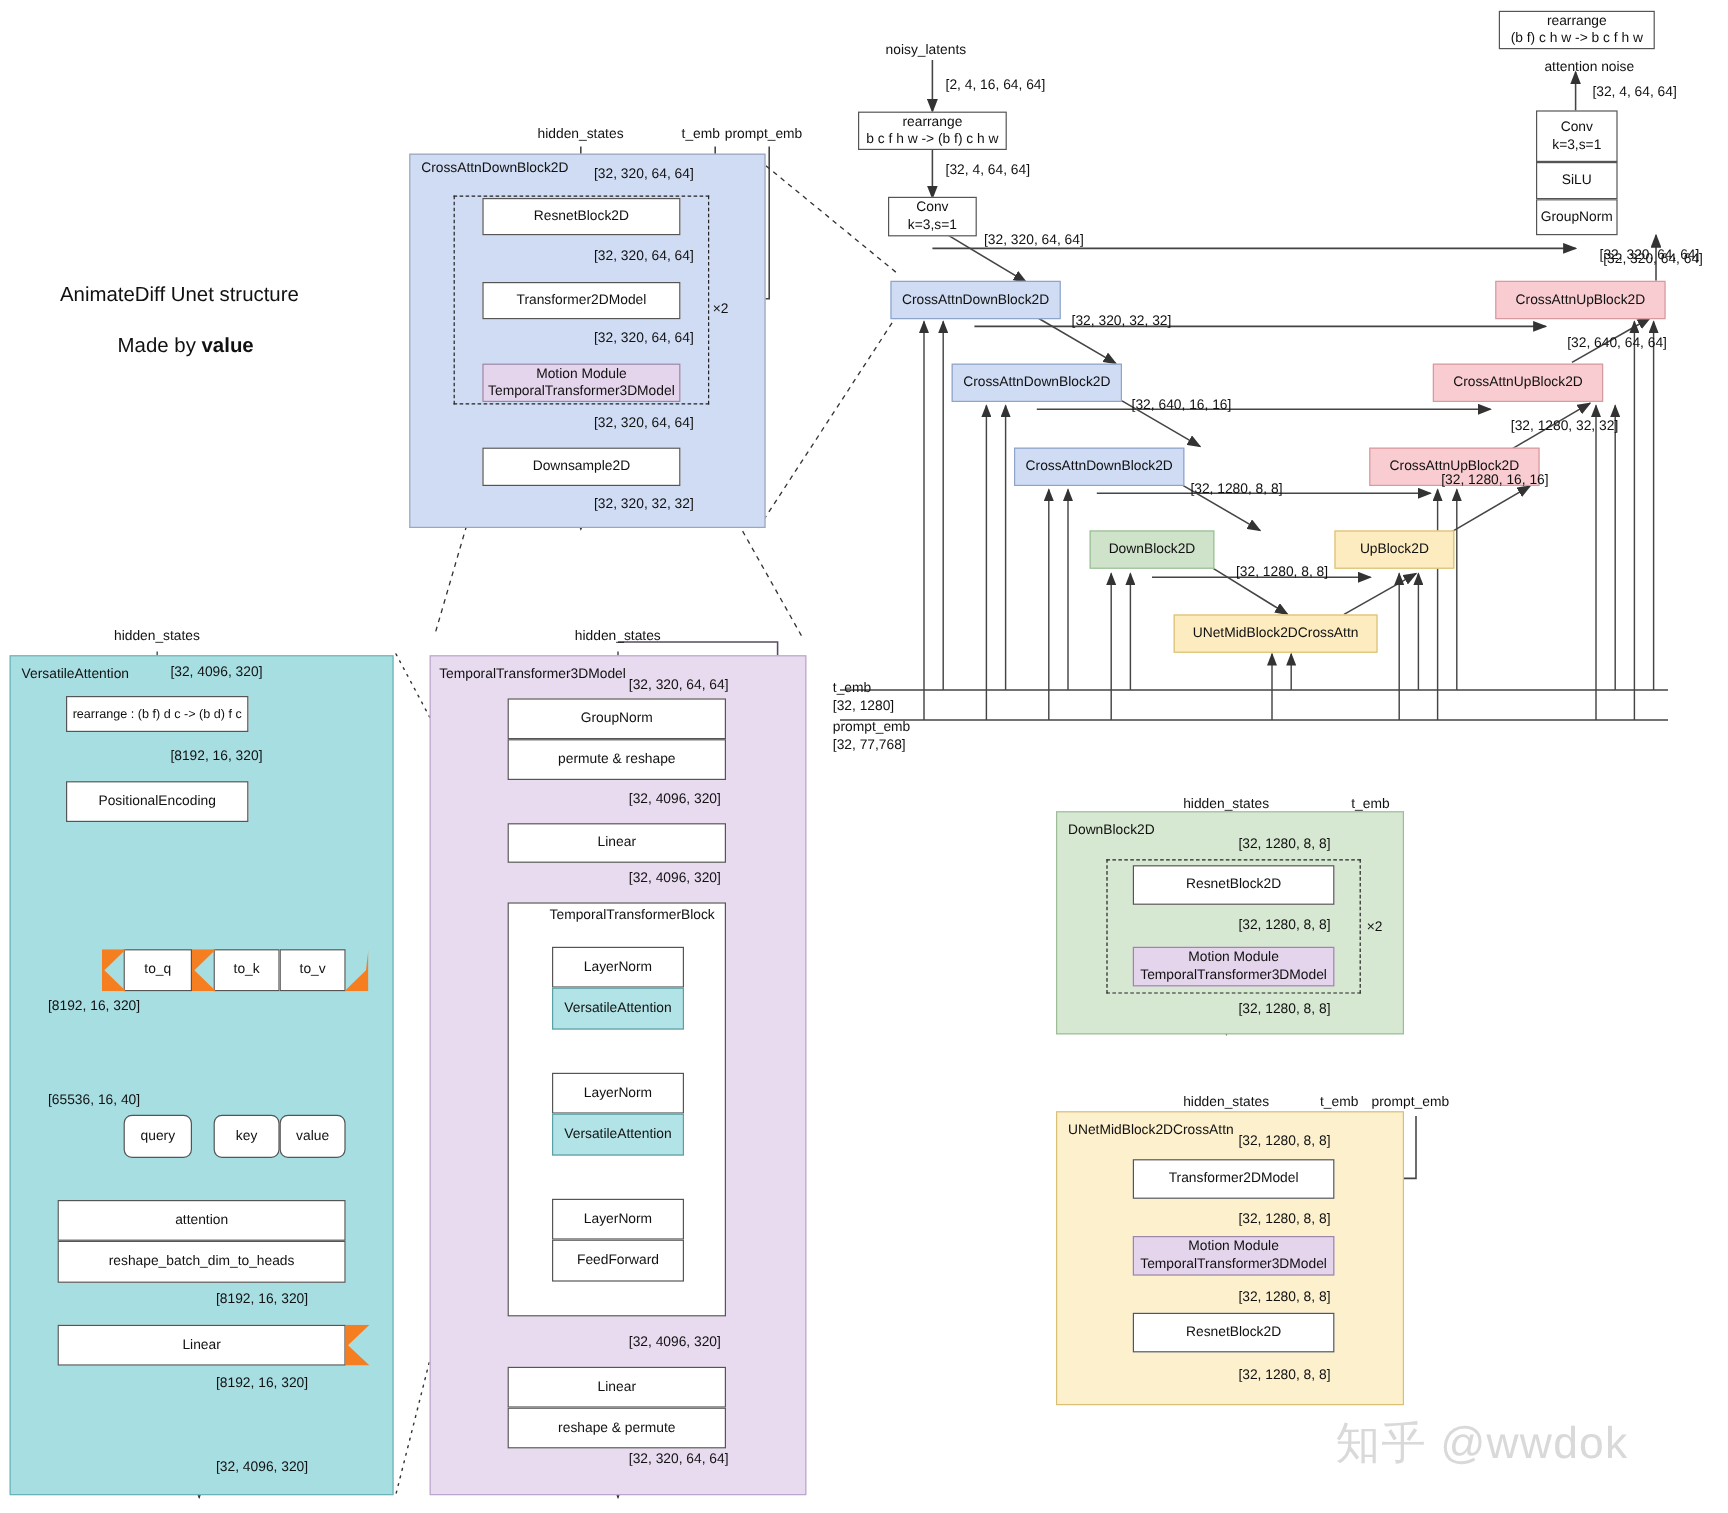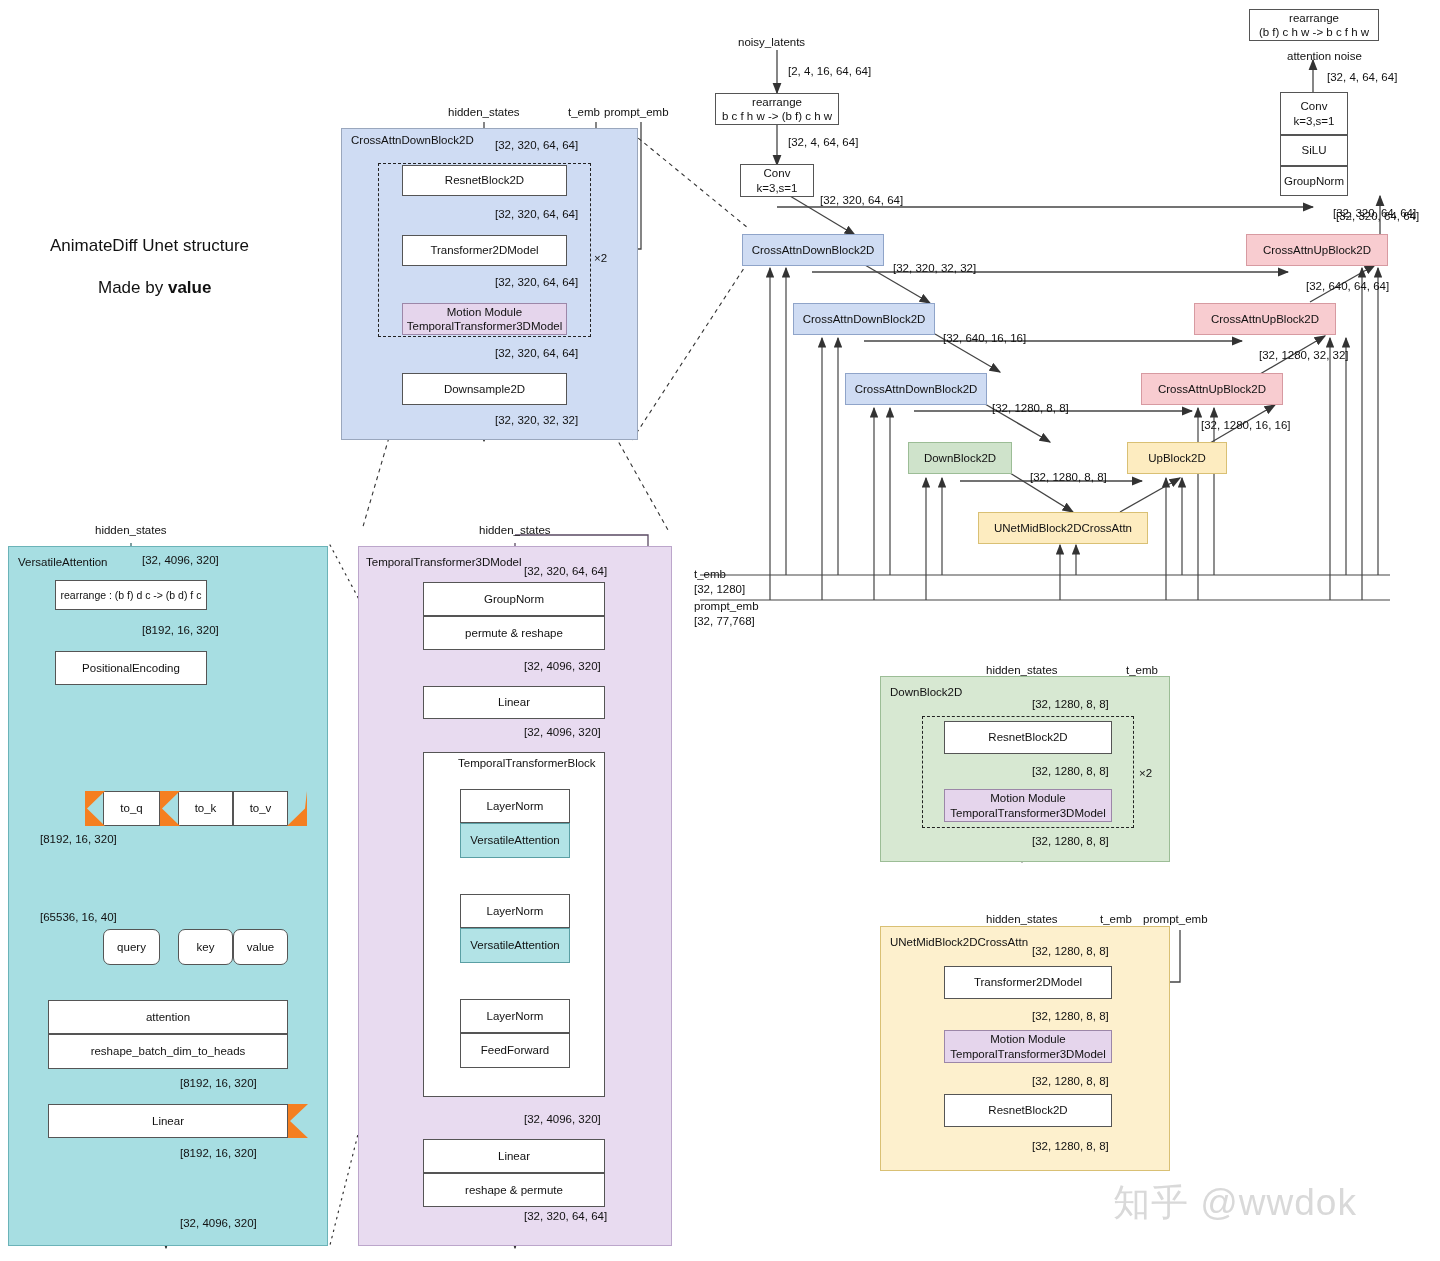--- a/index.html
+++ b/index.html
@@ -291,30 +291,30 @@
     <span>k=3,s=1</span>
   </div>
   <div class="shape" style="left:820px;top:194px;">[32, 320, 64, 64]</div>
 
   <div class="node c-blue" style="left:742px;top:234px;width:142px;height:32px;">CrossAttnDownBlock2D</div>
   <div class="node c-blue" style="left:793px;top:303px;width:142px;height:32px;">CrossAttnDownBlock2D</div>
   <div class="node c-blue" style="left:845px;top:373px;width:142px;height:32px;">CrossAttnDownBlock2D</div>
   <div class="node c-green" style="left:908px;top:442px;width:104px;height:32px;">DownBlock2D</div>
   <div class="node c-yellow" style="left:978px;top:512px;width:170px;height:32px;">UNetMidBlock2DCrossAttn</div>
 
-  <div class="node c-yellow" style="left:1112px;top:442px;width:100px;height:32px;margin-left:15px;">UpBlock2D</div>
+  <div class="node c-yellow" style="left:1112px;top:442px;width:100px;height:32px;">UpBlock2D</div>
   <div class="node c-pink" style="left:1141px;top:373px;width:142px;height:32px;">CrossAttnUpBlock2D</div>
   <div class="node c-pink" style="left:1194px;top:303px;width:142px;height:32px;">CrossAttnUpBlock2D</div>
   <div class="node c-pink" style="left:1246px;top:234px;width:142px;height:32px;">CrossAttnUpBlock2D</div>
 
   <div class="shape" style="left:893px;top:262px;">[32, 320, 32, 32]</div>
   <div class="shape" style="left:943px;top:332px;">[32, 640, 16, 16]</div>
   <div class="shape" style="left:992px;top:402px;">[32, 1280, 8, 8]</div>
   <div class="shape" style="left:1030px;top:471px;">[32, 1280, 8, 8]</div>
-  <div class="shape" style="left:1201px;top:419px;">[32, 1280, 16, 16]</div>
+  <div class="shape" style="left:1201px;top:394px;">[32, 1280, 16, 16]</div>
   <div class="shape" style="left:1259px;top:349px;">[32, 1280, 32, 32]</div>
   <div class="shape" style="left:1306px;top:280px;">[32, 640, 64, 64]</div>
   <div class="shape" style="left:1336px;top:210px;">[32, 320, 64, 64]</div>
 
   <div class="lbl" style="left:694px;top:568px;">t_emb</div>
   <div class="shape" style="left:694px;top:583px;">[32, 1280]</div>
   <div class="lbl" style="left:694px;top:600px;">prompt_emb</div>
   <div class="shape" style="left:694px;top:615px;">[32, 77,768]</div>
 
   <div class="node" style="left:1280px;top:166px;width:68px;height:30px;">GroupNorm</div>

